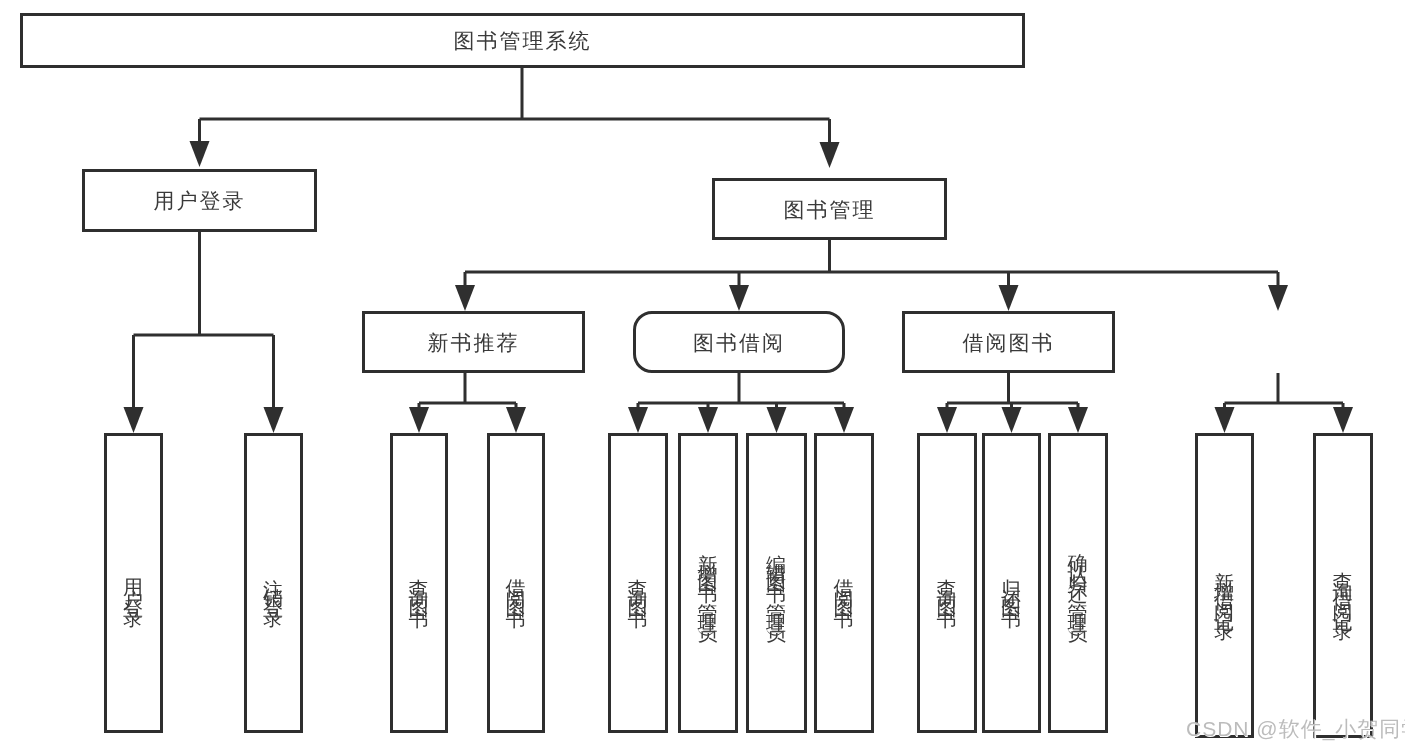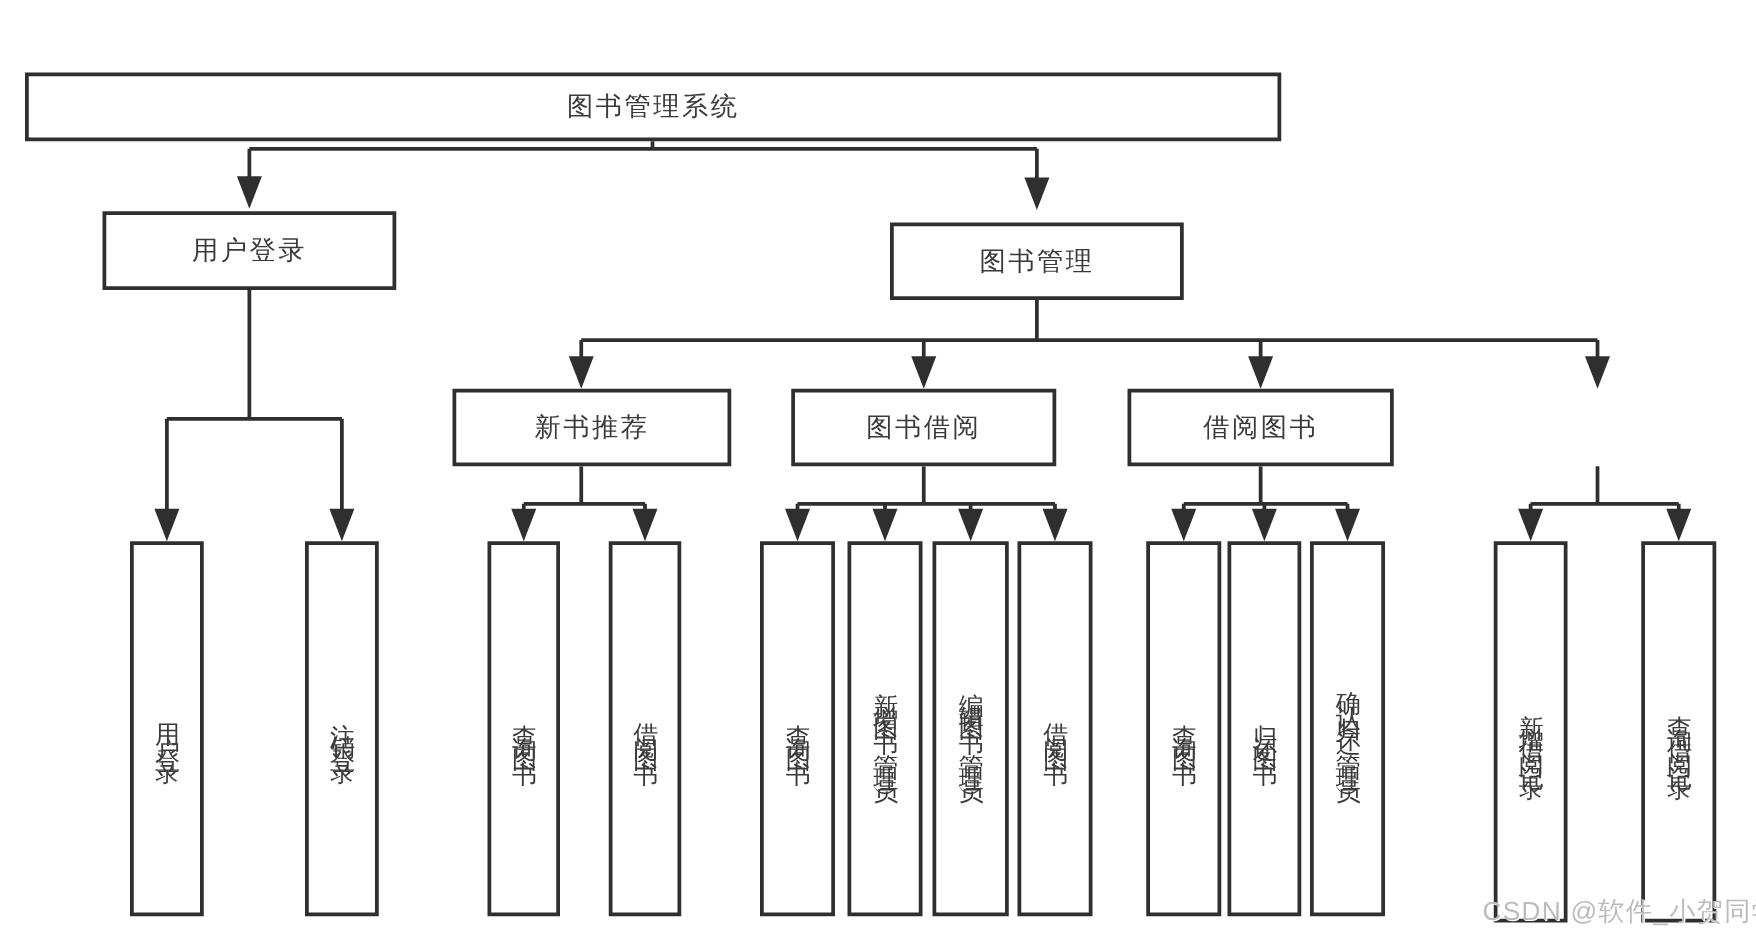--- a/index.html
+++ b/index.html
@@ -38,25 +38,25 @@
     font-size: 20px;
     line-height: 1;
   }
   .vtext {
     writing-mode: vertical-rl;
     text-orientation: mixed;
     letter-spacing: 10px;
     white-space: nowrap;
   }
   
-  .n-root          { left: 20px;   top: 13px;  width: 1005px; height: 55px; margin-top: 45px; }
+  .n-root          { left: 20px;   top: 13px;  width: 1005px; height: 55px; }
   .n-user-login    { left: 82px;   top: 169px; width: 235px;  height: 63px; }
   .n-book-mgmt     { left: 712px;  top: 178px; width: 235px;  height: 62px; }
   .n-new-book      { left: 362px;  top: 311px; width: 223px;  height: 62px; }
-  .n-book-borrow   { left: 633px;  top: 311px; width: 212px;  height: 62px; }
+  .n-book-borrow   { left: 633px;  top: 311px; width: 212px;  height: 62px; border-radius: 19px; }
   .n-cur-borrow    { left: 902px;  top: 311px; width: 213px;  height: 62px; }
   .n-borrow-rec    { left: 1172px; top: 311px; width: 212px;  height: 62px; }
 
   .l-login         { left: 104px;  top: 433px; width: 59px; height: 300px; }
   .l-logout        { left: 244px;  top: 433px; width: 59px; height: 300px; }
   .l-nb-query      { left: 390px;  top: 433px; width: 58px; height: 300px; }
   .l-nb-borrow     { left: 487px;  top: 433px; width: 58px; height: 300px; }
   .l-bb-query      { left: 608px;  top: 433px; width: 60px; height: 300px; }
   .l-bb-add        { left: 678px;  top: 433px; width: 60px; height: 300px; }
   .l-bb-edit       { left: 746px;  top: 433px; width: 61px; height: 300px; }

